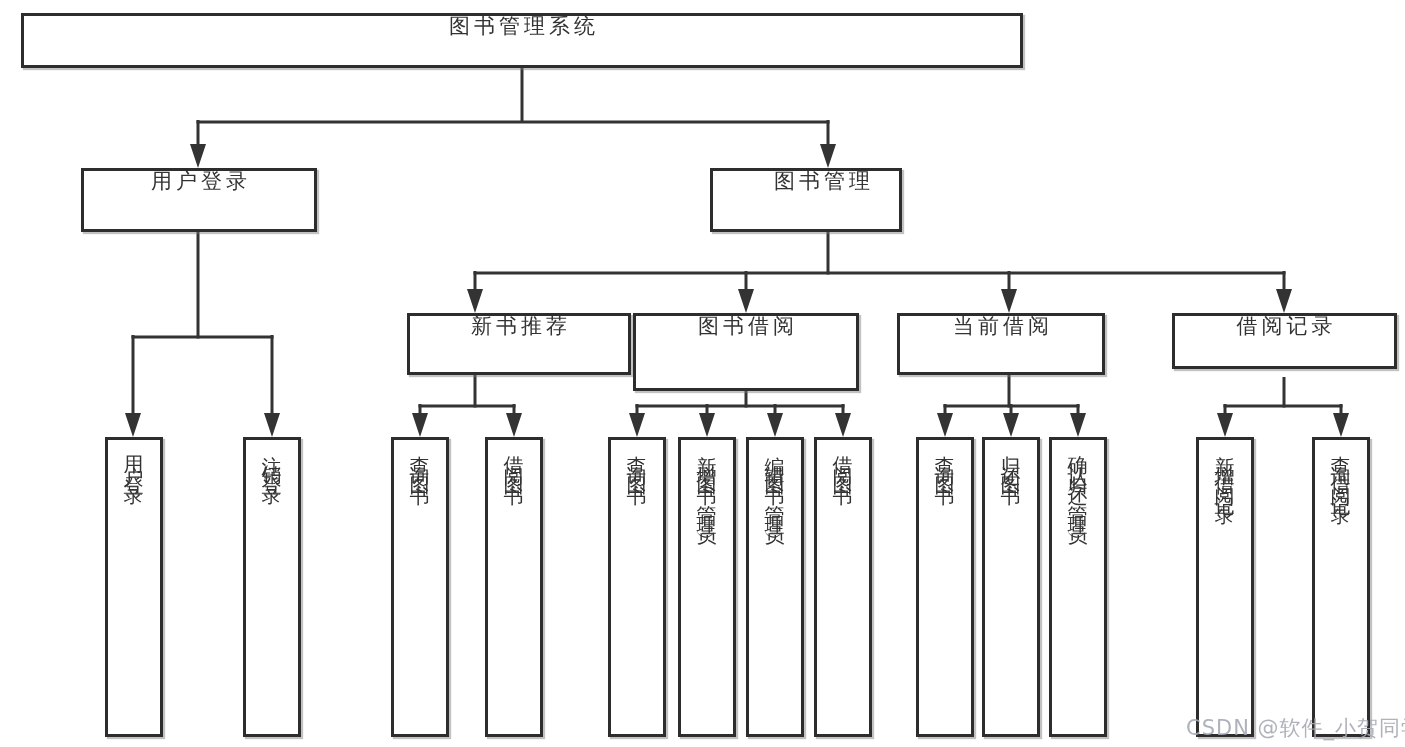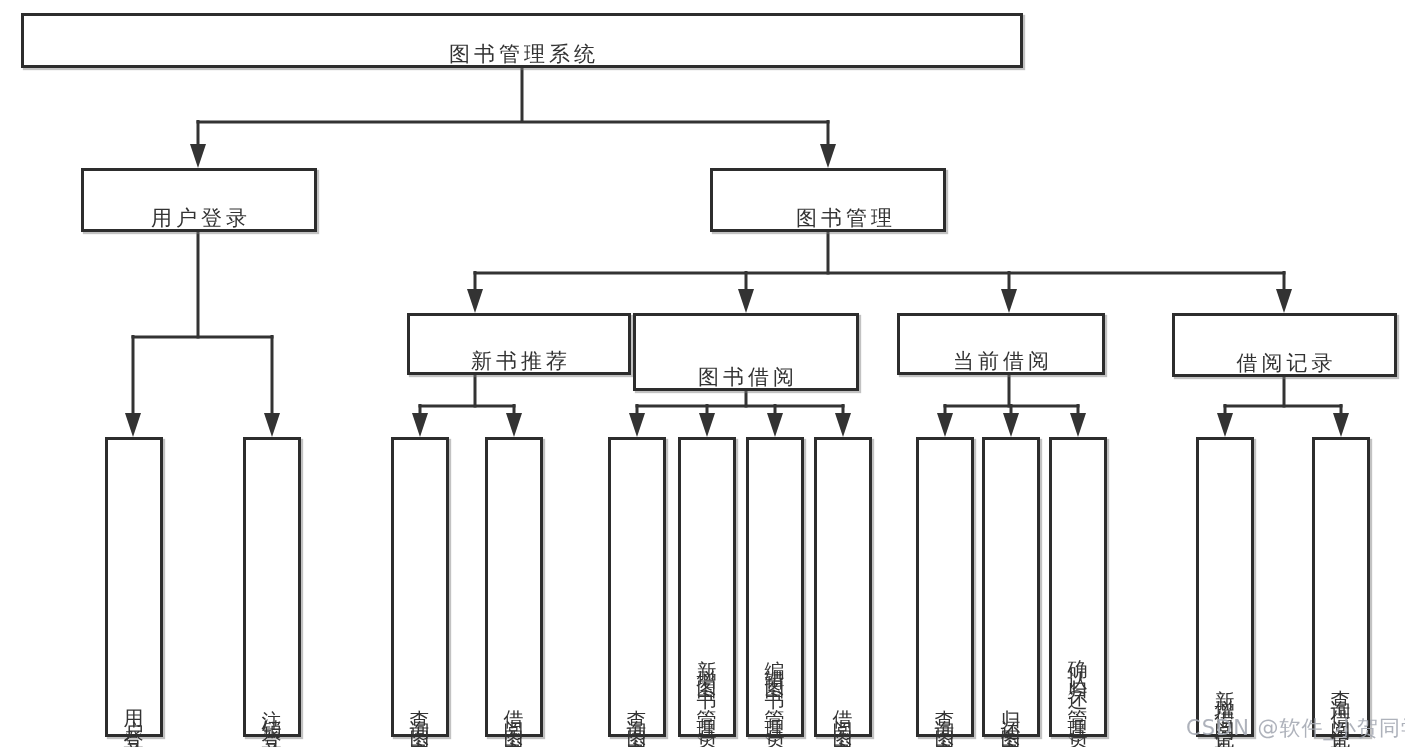--- a/index.html
+++ b/index.html
@@ -22,21 +22,21 @@
     height: 747px;
     z-index: 1;
   }
   .node {
     position: absolute;
     box-sizing: border-box;
     background: #ffffff;
     border: 3px solid #2d2d2d;
     box-shadow: 2px 2px 1px rgba(120,120,120,0.45);
     display: flex;
-    align-items: flex-end;
+    align-items: flex-start;
     justify-content: center;
     color: #333333;
     z-index: 2;
   }
   .hnode {
     font-size: 21px;
     letter-spacing: 4px;
     line-height: 1;
     white-space: nowrap;
   }
@@ -135,34 +135,34 @@
     </g>
   </svg>
 
   <div class="node hnode" style="left:21px; top:13px; width:1002px; height:55px;">
     <span class="lbl">图书管理系统</span>
   </div>
 
   <div class="node hnode" style="left:81px; top:168px; width:236px; height:64px;">
     <span class="lbl">用户登录</span>
   </div>
-  <div class="node hnode" style="left:710px; top:168px; width:236px; height:64px;padding-left:32px;">
+  <div class="node hnode" style="left:710px; top:168px; width:192px; height:64px;padding-left:32px;">
     <span class="lbl">图书管理</span>
   </div>
 
   <div class="node hnode" style="left:363px; top:313px; width:224px; height:62px;margin-left:44px;">
     <span class="lbl">新书推荐</span>
   </div>
   <div class="node hnode" style="left:633px; top:313px; width:226px; height:78px;">
     <span class="lbl">图书借阅</span>
   </div>
   <div class="node hnode" style="left:897px; top:313px; width:208px; height:62px;">
     <span class="lbl">当前借阅</span>
   </div>
-  <div class="node hnode" style="left:1172px; top:313px; width:225px; height:64px;">
+  <div class="node hnode" style="left:1172px; top:313px; width:225px; height:56px;">
     <span class="lbl">借阅记录</span>
   </div>
 
   <div class="node vnode" style="left:105px;">
     <span class="lbl">用户登录</span>
   </div>
   <div class="node vnode" style="left:243px;">
     <span class="lbl">注销登录</span>
   </div>
 

